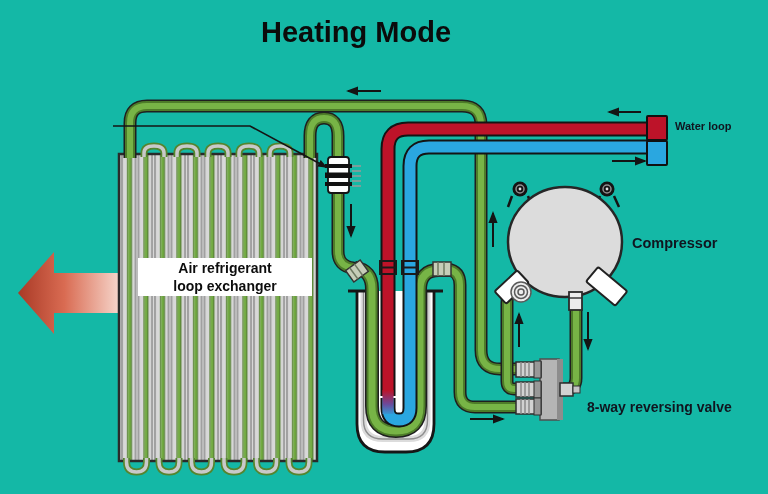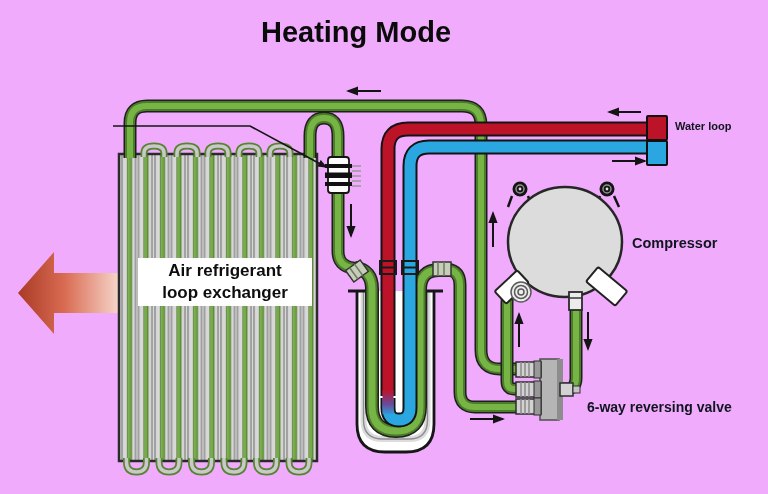--- a/index.html
+++ b/index.html
@@ -1,27 +1,27 @@
 <!DOCTYPE html>
 <html><head>
 <meta charset="utf-8">
 <style>
   html,body{margin:0;padding:0;background:#fff;}
-  #stage{position:relative;width:768px;height:494px;background:#f0abfc;overflow:hidden;
+  #stage{position:relative;width:768px;height:494px;background:#14b8a6;overflow:hidden;
          font-family:"Liberation Sans", sans-serif;}
   #diagram{position:absolute;left:0;top:0;}
   .lbl{position:absolute;font-weight:bold;color:#10151f;white-space:nowrap;}
   #title{left:256px;top:16px;width:200px;text-align:center;font-size:29px;color:#0b0b0b;}
   #lbl-water{left:675px;top:120px;font-size:11px;}
   #lbl-comp{left:632px;top:235px;font-size:14.5px;}
   #lbl-valve{left:587px;top:399px;font-size:14px;}
   #lbl-rwhx{left:342px;top:466px;font-size:14.5px;}
-  #airbox{position:absolute;left:138px;top:258px;width:174px;height:48px;background:#ffffff;
+  #airbox{position:absolute;left:138px;top:258px;width:174px;height:38px;background:#ffffff;
           display:flex;flex-direction:column;align-items:center;justify-content:center;
-          font-weight:bold;font-size:17px;line-height:1.3;color:#0d0d0d;}
+          font-weight:bold;font-size:14px;line-height:1.3;color:#0d0d0d;}
 </style>
 </head>
 <body>
 
 <div id="stage">
 
 <svg id="diagram" width="768" height="494" viewBox="0 0 768 494">
   <defs>
     <marker id="ah" markerWidth="6" markerHeight="4.6" refX="5" refY="2.3" orient="auto">
       <path d="M0 0 L6 2.3 L0 4.6 Z" fill="#141414"></path>
@@ -200,19 +200,19 @@
     <line x1="493" y1="247" x2="493" y2="213" marker-end="url(#ah)"></line>
     <line x1="519" y1="347" x2="519" y2="314" marker-end="url(#ah)"></line>
     <line x1="588" y1="312" x2="588" y2="349" marker-end="url(#ah)"></line>
     <line x1="470" y1="419" x2="503" y2="419" marker-end="url(#ah)"></line>
   </g>
 </svg>
 
 <div id="title" class="lbl">Heating Mode</div>
 <div id="lbl-water" class="lbl">Water loop</div>
 <div id="lbl-comp" class="lbl">Compressor</div>
-<div id="lbl-valve" class="lbl">6-way reversing valve</div>
+<div id="lbl-valve" class="lbl">8-way reversing valve</div>
 <div id="airbox">
   <span>Air refrigerant</span>
   <span>loop exchanger</span>
 </div>
 
 </div>
 
 </body></html>

